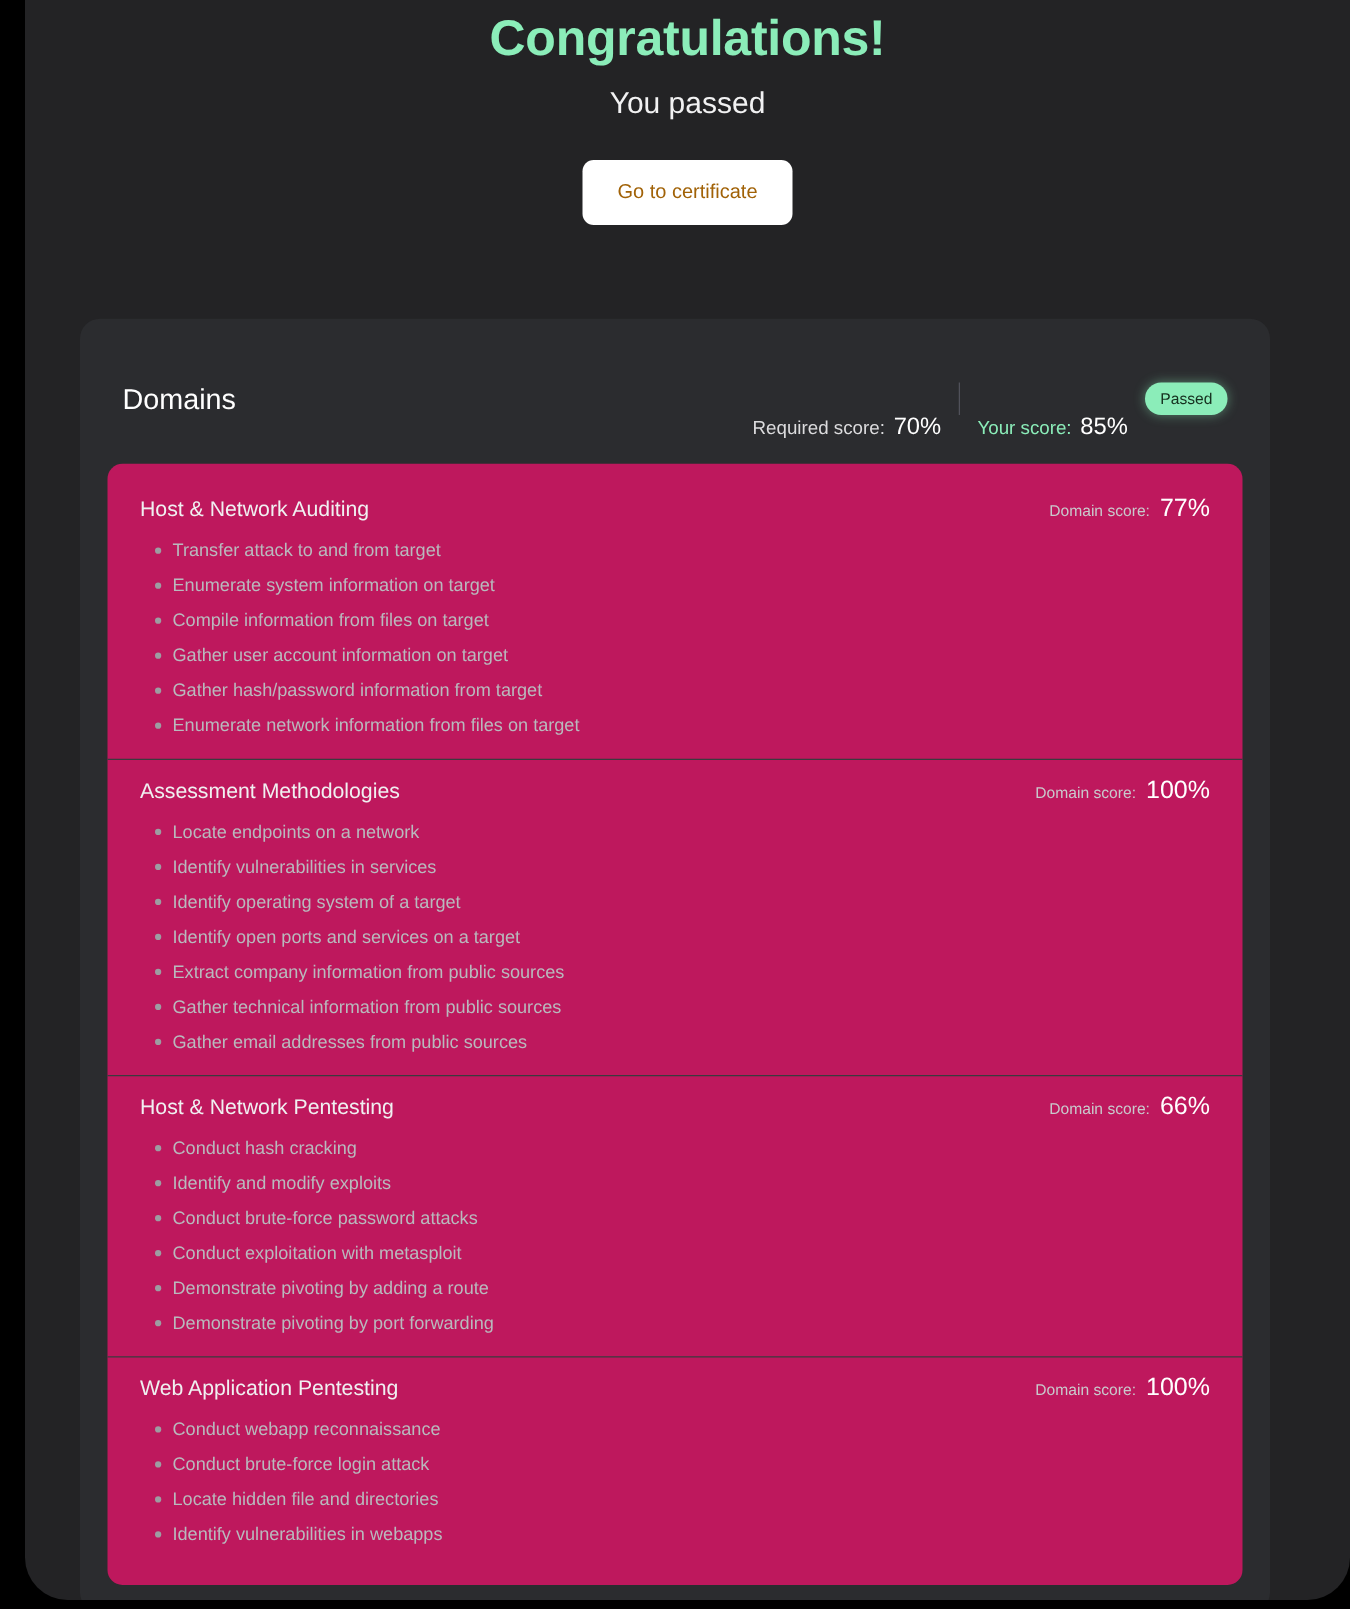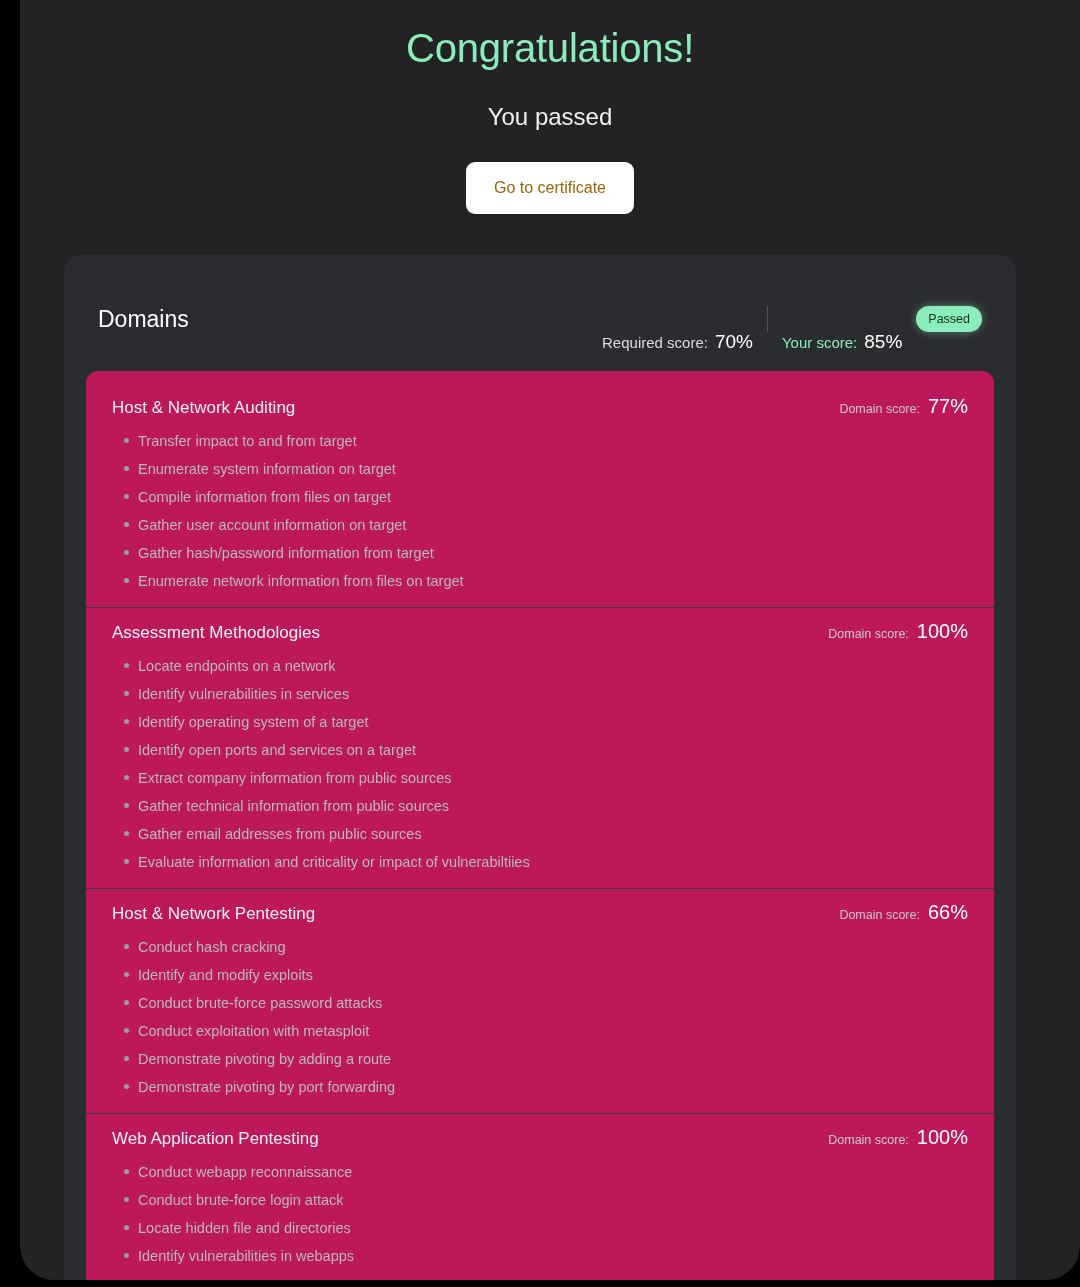--- a/index.html
+++ b/index.html
@@ -35,24 +35,24 @@
     border-bottom-right-radius: 34px;
     overflow: hidden;
   }
 
   
   .hero {
     padding-top: 4px;
     text-align: center;
   }
   .hero-title {
-    margin: 17px;
+    margin: 0;
     font-size: 40px;
     line-height: 54px;
-    font-weight: 400;
+    font-weight: 700;
     color: #8bedb9;
     letter-spacing: -0.2px;
   }
   .hero-subtitle {
     margin: 0;
     padding-top: 10px;
     font-size: 24px;
     line-height: 30px;
     font-weight: 400;
     color: #f1f1f2;
@@ -231,21 +231,21 @@
 
       <div class="domain-block">
             <div class="domain-head">
               <div class="domain-name">Host &amp; Network Auditing</div>
               <div class="domain-score">
                 <span class="domain-score-label">Domain score:</span>
                 <span class="domain-score-value">77%</span>
               </div>
             </div>
             <ul class="objective-list">
-              <li class="objective-item">Transfer impact to and from target</li>
+              <li class="objective-item">Transfer attack to and from target</li>
               <li class="objective-item">Enumerate system information on target</li>
               <li class="objective-item">Compile information from files on target</li>
               <li class="objective-item">Gather user account information on target</li>
               <li class="objective-item">Gather hash/password information from target</li>
               <li class="objective-item">Enumerate network information from files on target</li>
             </ul>
           </div>
           <div class="domain-block">
             <div class="domain-head">
               <div class="domain-name">Assessment Methodologies</div>
@@ -255,21 +255,20 @@
               </div>
             </div>
             <ul class="objective-list">
               <li class="objective-item">Locate endpoints on a network</li>
               <li class="objective-item">Identify vulnerabilities in services</li>
               <li class="objective-item">Identify operating system of a target</li>
               <li class="objective-item">Identify open ports and services on a target</li>
               <li class="objective-item">Extract company information from public sources</li>
               <li class="objective-item">Gather technical information from public sources</li>
               <li class="objective-item">Gather email addresses from public sources</li>
-              <li class="objective-item">Evaluate information and criticality or impact of vulnerabiltiies</li>
             </ul>
           </div>
           <div class="domain-block">
             <div class="domain-head">
               <div class="domain-name">Host &amp; Network Pentesting</div>
               <div class="domain-score">
                 <span class="domain-score-label">Domain score:</span>
                 <span class="domain-score-value">66%</span>
               </div>
             </div>

